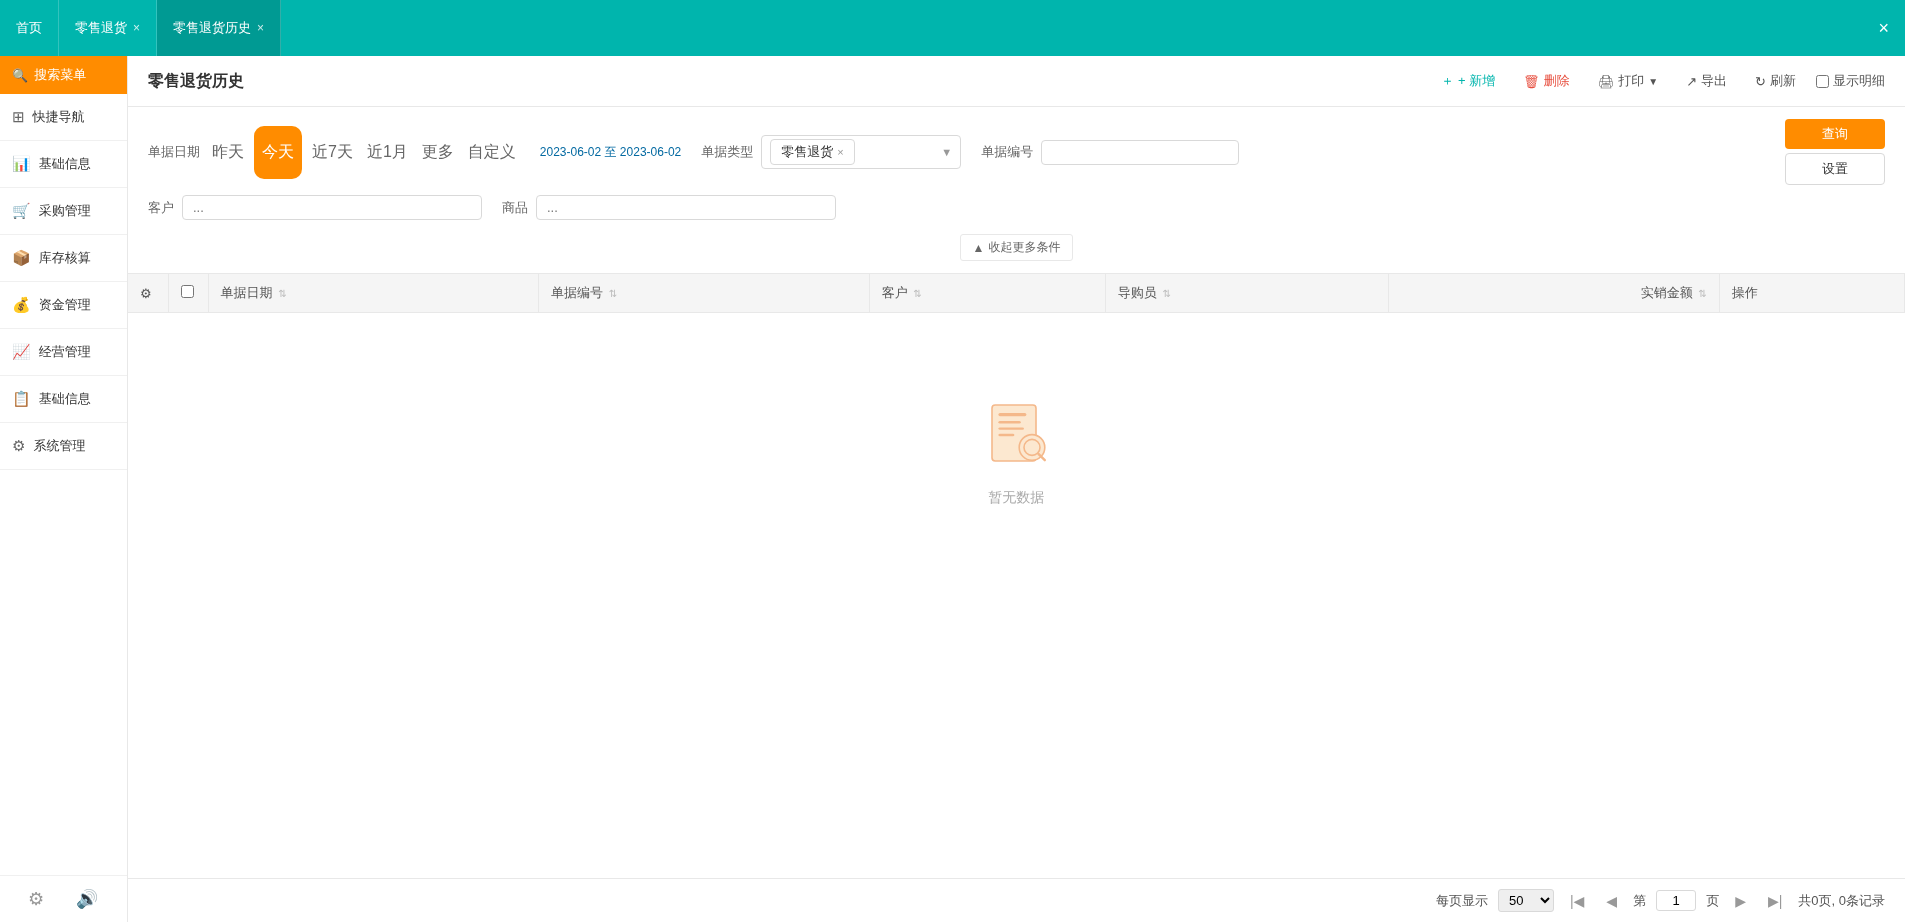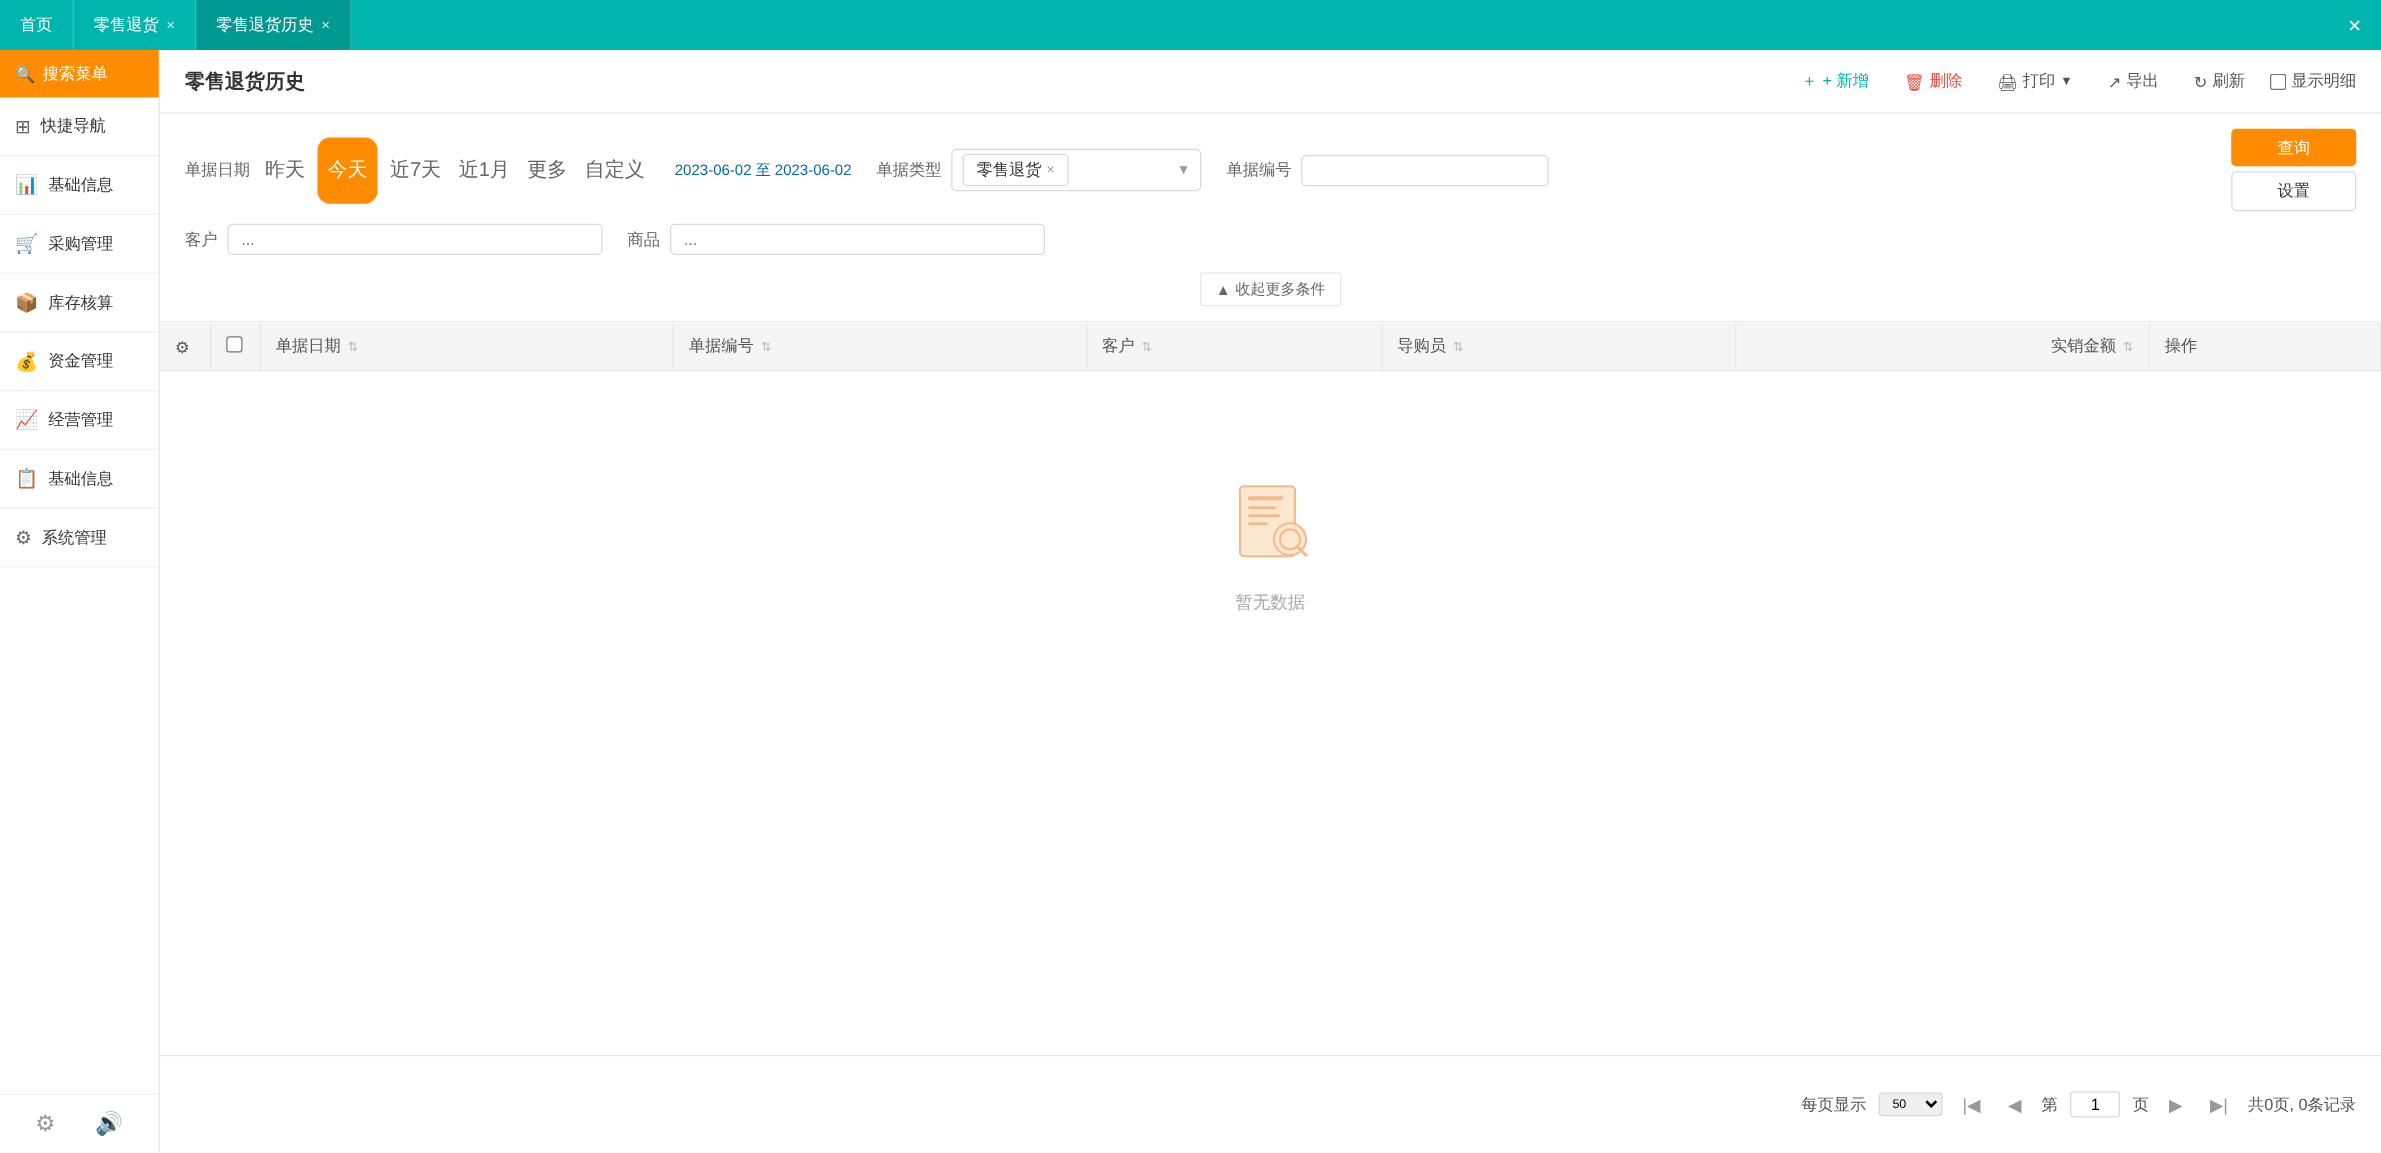--- a/index.html
+++ b/index.html
@@ -1,20 +1,20 @@
 <!DOCTYPE html>
 <html><head>
   <meta charset="utf-8">
   <style>
     * { box-sizing: border-box; margin: 0; padding: 0; font-family: 'Microsoft YaHei', Arial, sans-serif; }
     body { width: 1905px; height: 922px; overflow: hidden; display: flex; flex-direction: column; background: #f5f5f5; }
 
     
     .top-bar {
-      height: 40px;
+      height: 56px;
       background: #00b5ad;
       display: flex;
       align-items: center;
       flex-shrink: 0;
     }
     .top-bar .tabs {
       display: flex;
       align-items: stretch;
       height: 100%;
       flex: 1;
@@ -312,34 +312,34 @@
     }
     .empty-text {
       font-size: 14px;
       color: #aaa;
     }
 
     
     .pagination-bar {
       background: #fff;
       border-top: 1px solid #e8e8e8;
-      padding: 28px 20px;
+      padding: 10px 20px;
       display: flex;
       align-items: center;
       justify-content: flex-end;
       gap: 10px;
       font-size: 13px;
       color: #555;
       flex-shrink: 0;
     }
     .pagination-bar select {
       border: 1px solid #d9d9d9;
       border-radius: 3px;
       padding: 2px 6px;
-      font-size: 10px;
+      font-size: 13px;
     }
     .pagination-bar .page-input {
       border: 1px solid #d9d9d9;
       border-radius: 3px;
       padding: 2px 6px;
       font-size: 13px;
       width: 40px;
       text-align: center;
     }
     .page-nav-btn {

